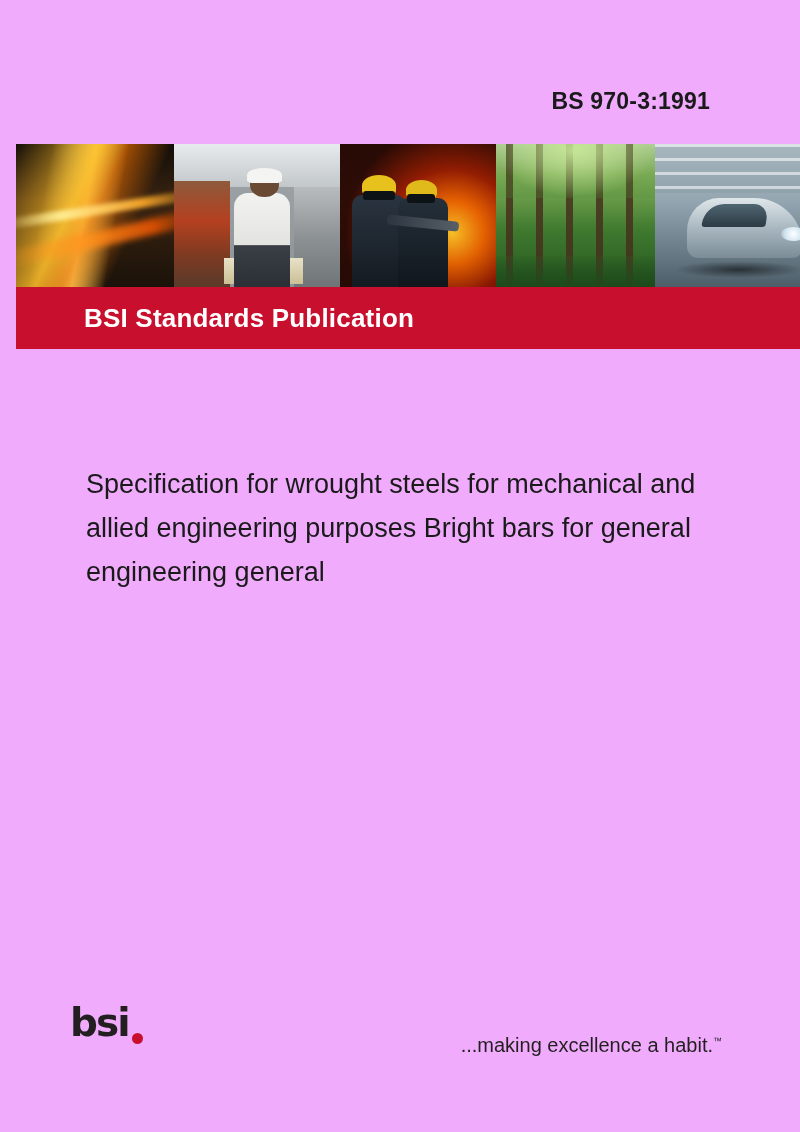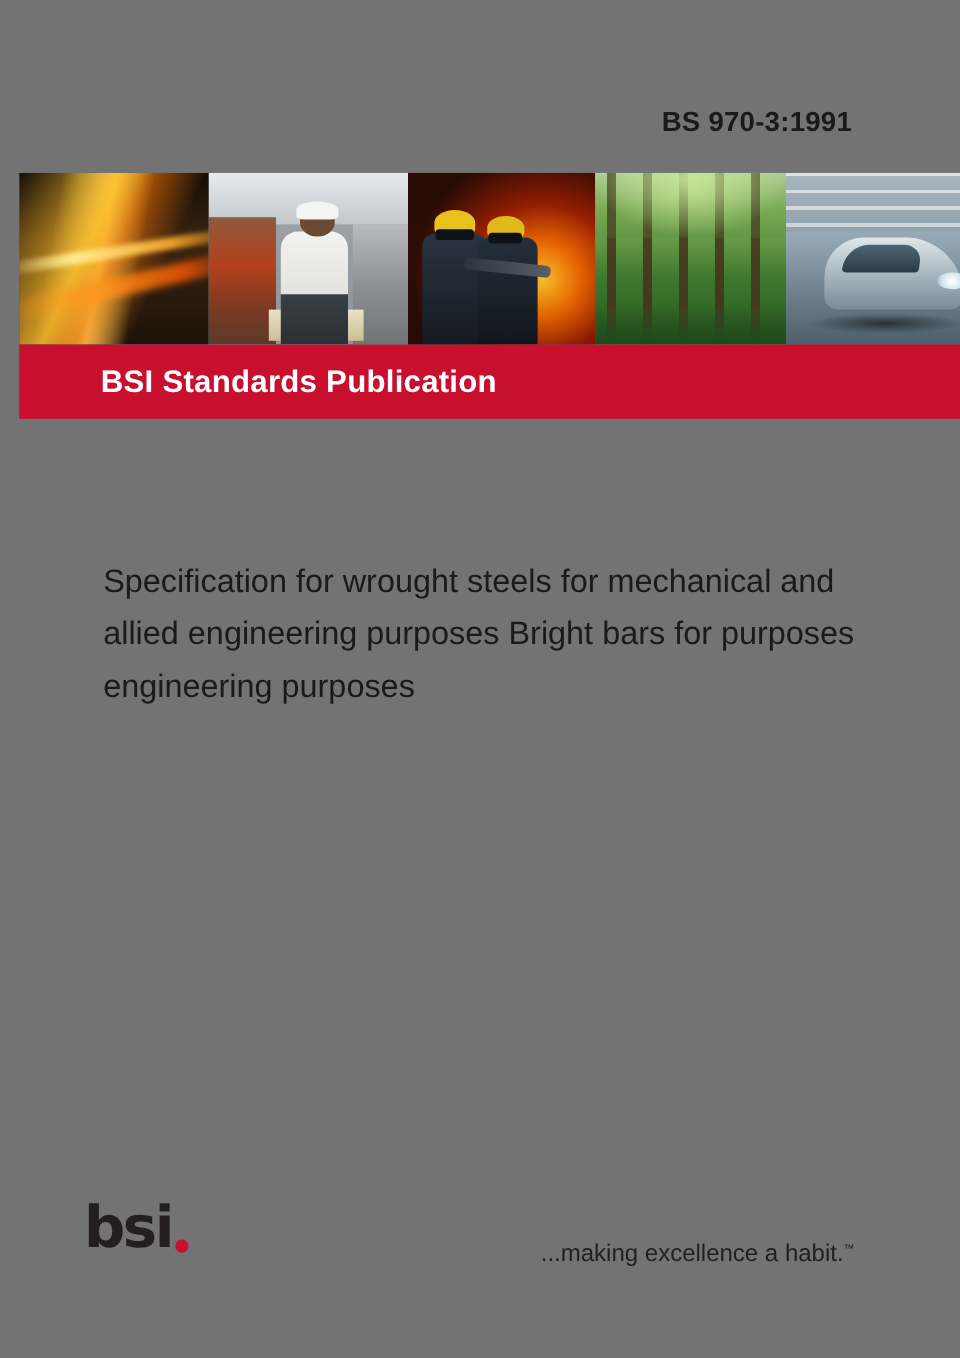--- a/index.html
+++ b/index.html
@@ -12,21 +12,21 @@
     height: 1132px;
     position: relative;
     font-family: "Liberation Sans", sans-serif;
     color: #1a1a1a;
     overflow: hidden;
   }
 
   .page {
     position: absolute;
     inset: 0;
-    background: #737373;
+    background: #f0abfc;
   }
 
   
   .std-number {
     position: absolute;
     top: 88px;
     right: 90px;
     font-size: 23px;
     font-weight: 700;
     letter-spacing: 0.2px;
@@ -249,39 +249,39 @@
 
   
   .logo {
     position: absolute;
     left: 70px;
     top: 996px;
     display: flex;
     align-items: flex-end;
   }
   .logo-text {
-    font-size: 48px;
+    font-size: 39px;
     font-weight: 700;
     letter-spacing: -2px;
     line-height: 54px;
     color: #231f20;
     font-family: "DejaVu Sans", sans-serif;
   }
   .logo-dot {
     width: 11px;
     height: 11px;
     border-radius: 50%;
     background: #c8102e;
     margin-left: 3px;
     margin-bottom: 6px;
   }
 
   .tagline {
     position: absolute;
-    right: 88px;
+    right: 78px;
     top: 1034px;
     font-size: 20px;
     color: #231f20;
     white-space: nowrap;
   }
   .tagline .tm {
     font-size: 9px;
     vertical-align: super;
   }
 </style>
@@ -333,21 +333,21 @@
       </div>
 
     </div>
 
     <div class="red-bar">
       <span class="bsi-standards-text">BSI Standards Publication</span>
     </div>
 
   </div>
 
-  <div class="doc-title">Specification for wrought steels for mechanical and allied engineering purposes Bright bars for purposes engineering purposes</div>
+  <div class="doc-title">Specification for wrought steels for mechanical and allied engineering purposes Bright bars for general engineering general</div>
 
   <div class="logo">
     <span class="logo-text">bsi</span>
     <span class="logo-dot"></span>
   </div>
 
   <div class="tagline">
     <span>...making excellence a habit.</span><span class="tm">™</span>
   </div>
 

